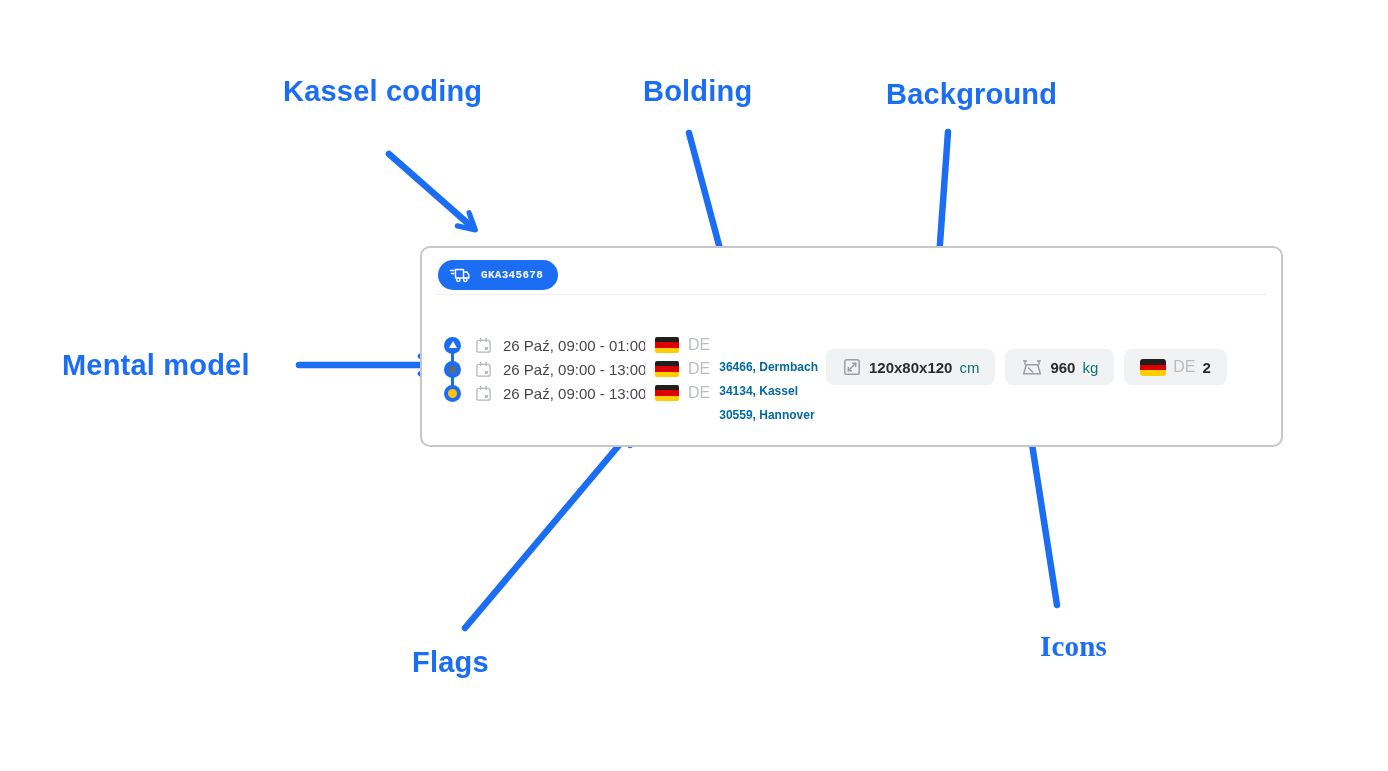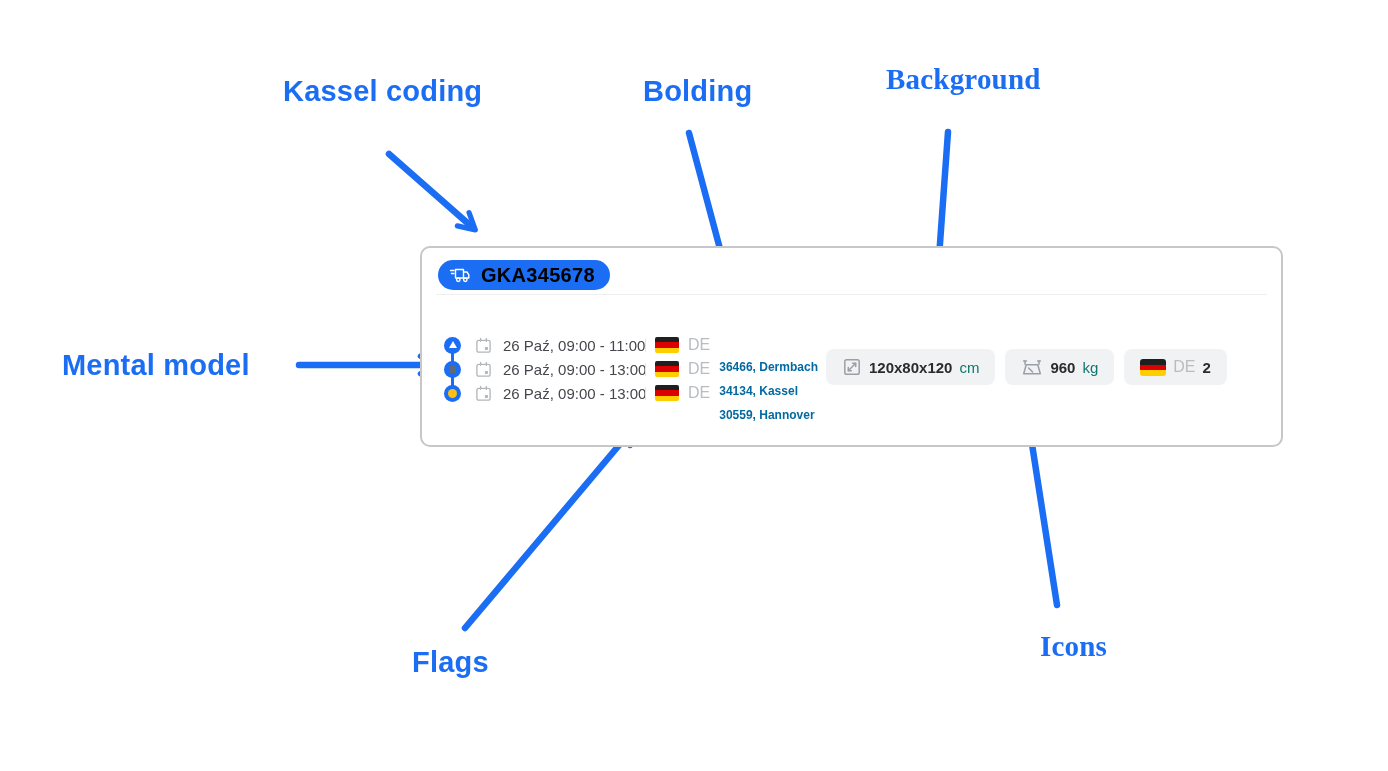--- a/index.html
+++ b/index.html
@@ -25,21 +25,21 @@
     position:absolute;left:420px;top:246px;width:863px;height:201px;
     background:#ffffff;border:2px solid #c7c7c7;border-radius:10px;
     box-sizing:border-box;
   }
   .pill{
     position:absolute;left:16px;top:12px;height:30px;
     background:#1b6ef3;border-radius:15px;
     display:inline-flex;align-items:center;gap:8px;
     padding:0 15px 0 11px;
   }
-  .pill .pill-label{color:#000000;font-size:20px;font-weight:600;letter-spacing:.3px;}
+  .pill .pill-label{color:#ffffff;font-size:11px;font-weight:600;letter-spacing:.3px;font-family:Liberation Mono, monospace;}
   .card-divider{
     position:absolute;left:14px;right:14px;top:46px;height:1px;background:#efefef;
   }
   
   .timeline-line{
     position:absolute;left:29px;top:97px;width:3px;height:48px;background:#1b6ef3;border-radius:2px;
   }
   .rows{position:absolute;left:22px;top:85px;}
   .row{display:flex;align-items:center;height:24px;}
   .marker{
@@ -72,21 +72,21 @@
   .badge .val{font-size:15px;font-weight:700;color:#2b2b2b;white-space:nowrap;}
   .badge .unit{font-size:15px;color:#0f766e;}
   .badge .flag{margin-left:0;width:26px;height:17px;border-radius:3px;flex:0 0 26px;}
   .badge .code{margin-left:0;}
 </style>
 </head>
 <body>
 
 <div class="annotation" style="left:283px;top:75px;">Kassel coding</div>
 <div class="annotation" style="left:643px;top:75px;">Bolding</div>
-<div class="annotation" style="left:886px;top:63px;font-family:Liberation Serif, serif;">Background</div>
+<div class="annotation" style="left:886px;top:78px;">Background</div>
 <div class="annotation" style="left:62px;top:349px;text-align:right;">Mental model</div>
 <div class="annotation" style="left:412px;top:646px;">Flags</div>
 <div class="annotation" style="left:1040px;top:630px;font-family:Liberation Serif, serif;">Icons</div>
 
 <svg id="arrows" width="1388" height="771" viewBox="0 0 1388 771">
   <defs>
     <marker id="ah" viewBox="0 0 10 10" refX="6.5" refY="5" markerWidth="4" markerHeight="4" orient="auto-start-reverse">
       <path d="M2 1.6 L8.2 5 L2 8.4" fill="none" stroke="#1b6ef3" stroke-width="2" stroke-linecap="round" stroke-linejoin="round"></path>
     </marker>
   </defs>
@@ -125,21 +125,21 @@
           <div class="tri"></div>
         </div>
       <svg class="cal" width="17" height="17" viewBox="0 0 18 18">
         <g fill="none" stroke="#b3b7bb" stroke-width="1.4" stroke-linecap="round">
           <rect x="2" y="3.5" width="14" height="12.5" rx="2"></rect>
           <path d="M6 1.5 V4.5"></path>
             <path d="M12 1.5 V4.5"></path>
         </g>
         <rect x="10.5" y="10.5" width="3.2" height="3.2" rx="0.6" fill="#b3b7bb"></rect>
       </svg>
-      <span class="date">26 Paź, 09:00 - 11:00</span>
+      <span class="date">26 Paź, 09:00 - 01:00</span>
       <span class="sep"></span>
       <span class="flag"></span>
       <span class="code">DE</span>
       <span class="addr">36466, Dermbach</span>
     </div>
 
     <div class="row">
       <div class="marker">
           <div class="sq"></div>
         </div>

